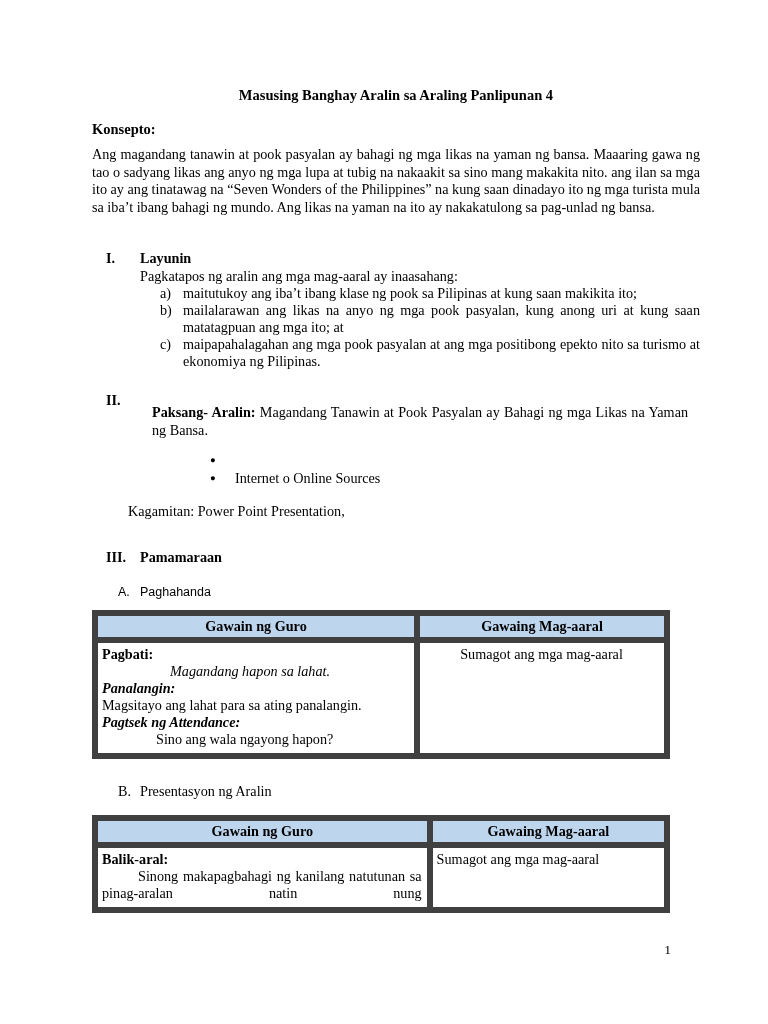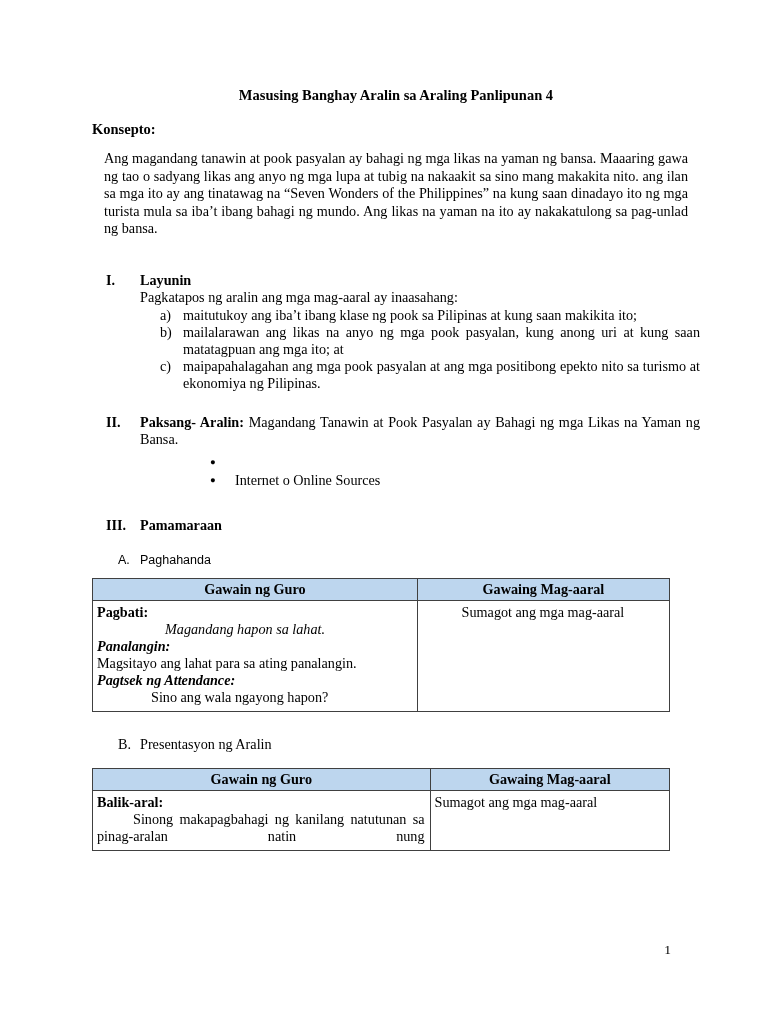--- a/index.html
+++ b/index.html
@@ -5,49 +5,49 @@
   html,body{margin:0;padding:0;}
   body{
     width:768px;height:1024px;background:#ffffff;color:#000;
     font-family:"Liberation Serif", serif;font-size:14.2px;
     overflow:hidden;
   }
   .page{position:relative;width:768px;height:1024px;box-sizing:border-box;padding:86px 68px 0 92px;}
 
   .doc-title{text-align:center;font-weight:bold;font-size:14.5px;line-height:18px;margin-bottom:16px;}
   .konsepto-heading{font-weight:bold;font-size:14.5px;line-height:18px;margin-bottom:8px;}
-  .konsepto-body{margin:12px;text-align:justify;line-height:17.6px;}
+  .konsepto-body{margin:0;text-align:justify;line-height:17.6px;}
 
   .sect{display:flex;}
   .sect .num{flex:none;width:34px;margin-left:14px;font-weight:bold;line-height:17.5px;}
   .sect-body{flex:1;min-width:0;}
   .sect-heading{font-weight:bold;line-height:17.5px;}
   .sect-intro{line-height:17.5px;}
 
   .sect-layunin{margin-top:34px;}
   .obj-item{display:flex;margin-left:20px;}
   .obj-marker{flex:none;width:23px;line-height:17px;}
   .obj-text{flex:1;text-align:justify;line-height:17px;}
 
   .sect-paksa{margin-top:22px;}
-  .paksa-text{margin:0;text-align:justify;line-height:17.5px;}
+  .paksa-text{margin:12px;text-align:justify;line-height:17.5px;}
   .sanggunian-label{margin-top:14px;line-height:17.5px;}
   .bullet-row{display:flex;margin-left:70px;line-height:18px;}
   .bullet-row:first-of-type{margin-top:4px;}
   .bullet{flex:none;width:25px;font-size:9.5px;line-height:18px;}
   .kagamitan{margin-top:16px;margin-left:-12px;line-height:17.5px;}
 
   .sect-pam{margin-top:28px;}
   .sub-row{margin-top:18px;margin-left:26px;display:flex;line-height:16px;}
   .sub-marker{flex:none;width:22px;}
   .sub-a{font-family:"Liberation Sans", sans-serif;font-size:12.5px;}
   .sub-b{margin-top:24px;font-size:14.2px;line-height:17px;}
 
   table.sched{border-collapse:collapse;table-layout:fixed;width:578px;font-size:14.2px;}
-  table.sched th,table.sched td{border:1px solid #404040;}
+  table.sched th,table.sched td{border:6px solid #404040;}
   table.sched th{
     background:var(--table-header-bg,#BDD6EE);
     font-weight:bold;text-align:center;padding:1px 4px;height:19px;line-height:17px;
   }
   table.sched td{vertical-align:top;padding:3px 5px 5px 4px;line-height:17px;}
   .t1{margin-top:10px;}
   .t2{margin-top:15px;}
   .c1t1{width:56.3%;} .c2t1{width:43.7%;}
   .c1t2{width:58.5%;} .c2t2{width:41.5%;}
   .b{font-weight:bold;}
@@ -93,20 +93,21 @@
     <span class="num">II.</span>
     <div class="sect-body">
       <p class="paksa-text"><b>Paksang- Aralin:</b> <span>Magandang Tanawin at Pook Pasyalan ay Bahagi ng mga Likas na Yaman ng Bansa.</span></p>
       <div class="bullet-row">
         <span class="bullet">●</span>
       </div>
       <div class="bullet-row">
         <span class="bullet">●</span>
         <span>Internet o Online Sources</span>
       </div>
+      <div class="kagamitan">Kagamitan: Power Point Presentation,</div>
     </div>
   </div>
 
   <div class="sect sect-pam">
     <span class="num">III.</span>
     <div class="sect-body">
       <div class="sect-heading">Pamamaraan</div>
     </div>
   </div>
 

